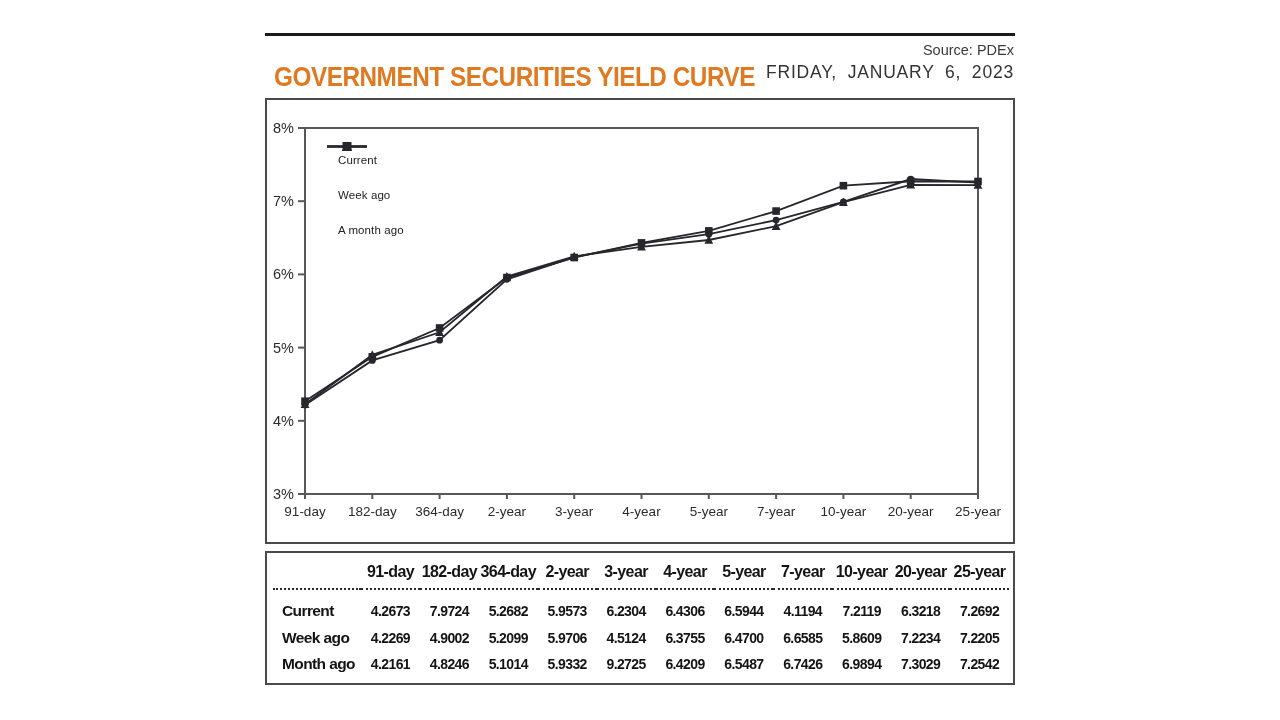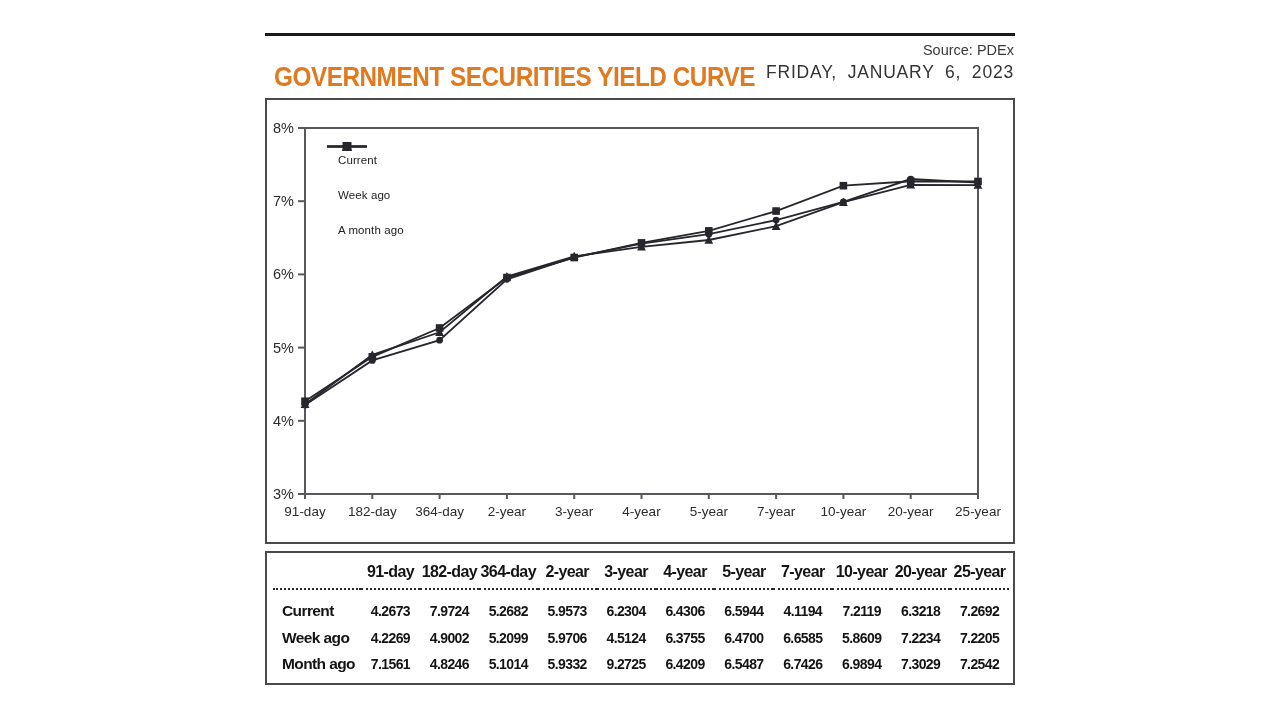--- a/index.html
+++ b/index.html
@@ -200,21 +200,21 @@
           <div class="tcell tval">5.2099</div>
           <div class="tcell tval">5.9706</div>
           <div class="tcell tval">4.5124</div>
           <div class="tcell tval">6.3755</div>
           <div class="tcell tval">6.4700</div>
           <div class="tcell tval">6.6585</div>
           <div class="tcell tval">5.8609</div>
           <div class="tcell tval">7.2234</div>
           <div class="tcell tval">7.2205</div>
           <div class="tcell trowlabel">Month ago</div>
-          <div class="tcell tval">7.1561</div>
+          <div class="tcell tval">4.2161</div>
           <div class="tcell tval">4.8246</div>
           <div class="tcell tval">5.1014</div>
           <div class="tcell tval">5.9332</div>
           <div class="tcell tval">9.2725</div>
           <div class="tcell tval">6.4209</div>
           <div class="tcell tval">6.5487</div>
           <div class="tcell tval">6.7426</div>
           <div class="tcell tval">6.9894</div>
           <div class="tcell tval">7.3029</div>
           <div class="tcell tval">7.2542</div>

